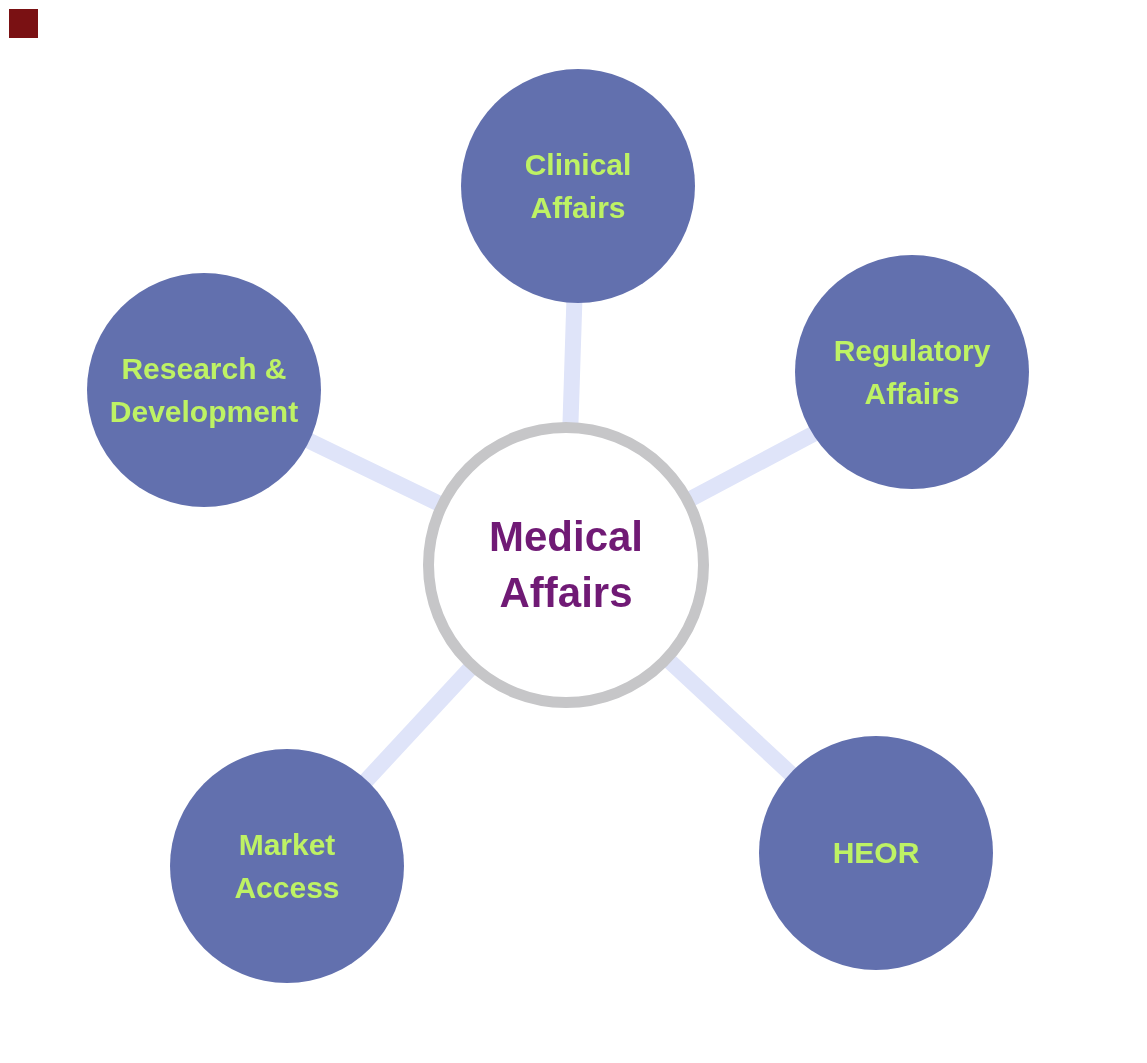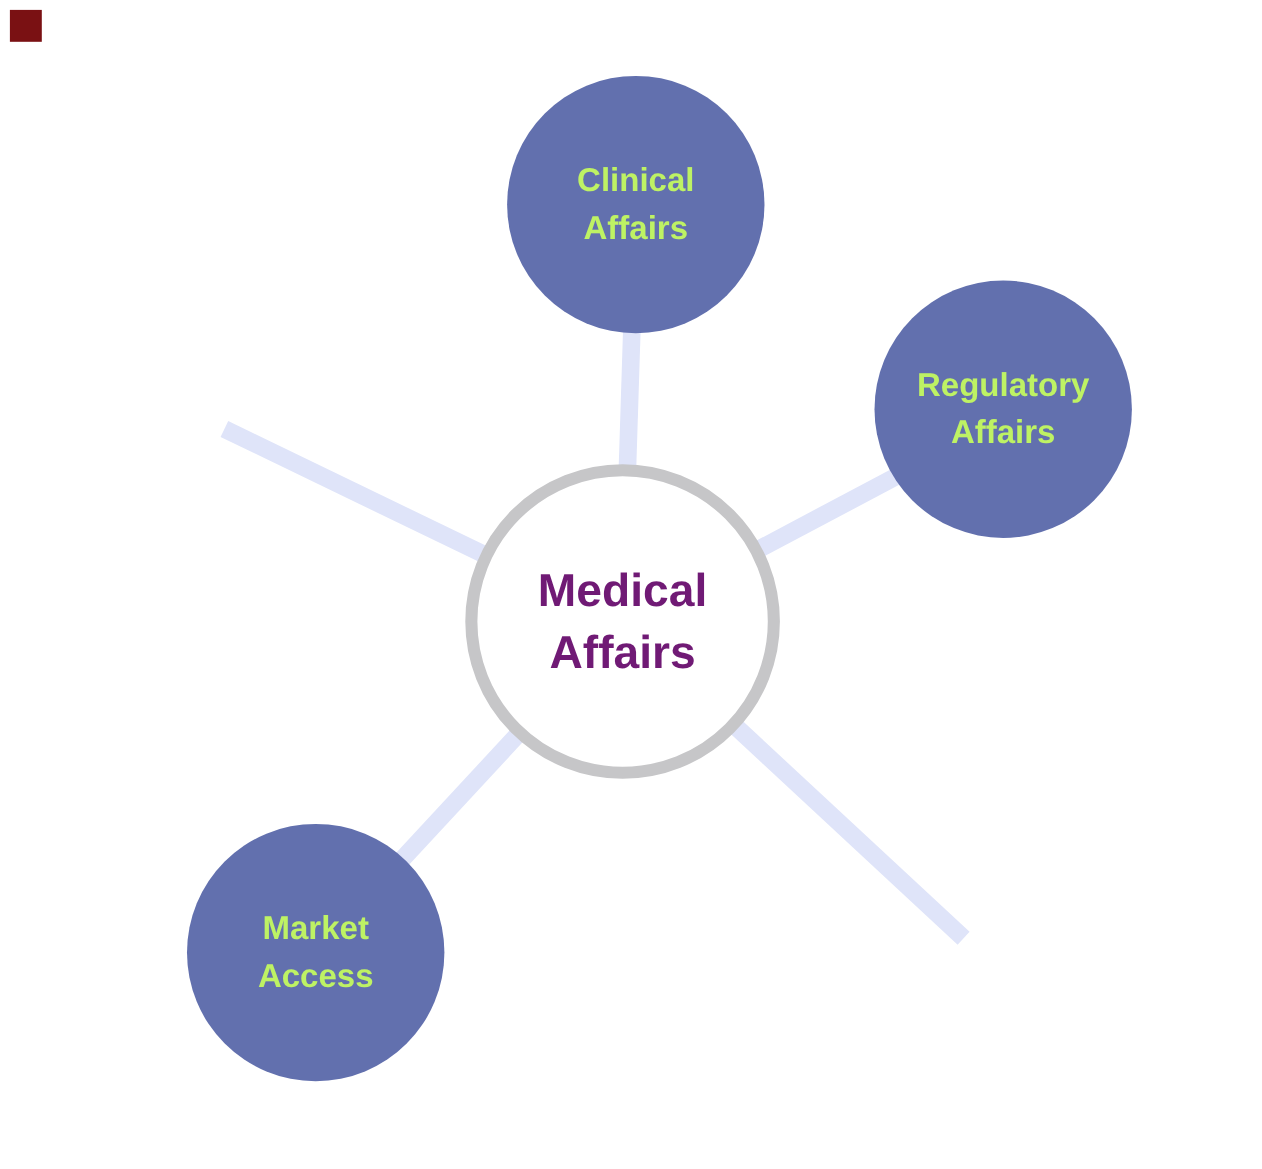--- a/index.html
+++ b/index.html
@@ -86,25 +86,32 @@
   <div class="node spoke node-clinical">
     <div class="label">Clinical
 Affairs</div>
   </div>
 
   <div class="node spoke node-regulatory">
     <div class="label">Regulatory
 Affairs</div>
   </div>
 
+  <div class="node spoke node-heor">
+    <div class="label">HEOR</div>
+  </div>
 
   <div class="node spoke node-market">
     <div class="label">Market
 Access</div>
   </div>
 
+  <div class="node spoke node-rnd">
+    <div class="label">Research &amp;
+Development</div>
+  </div>
 
   <div class="node hub node-hub">
     <div class="label">Medical
 Affairs</div>
   </div>
 
 </div>
 
 </body></html>

